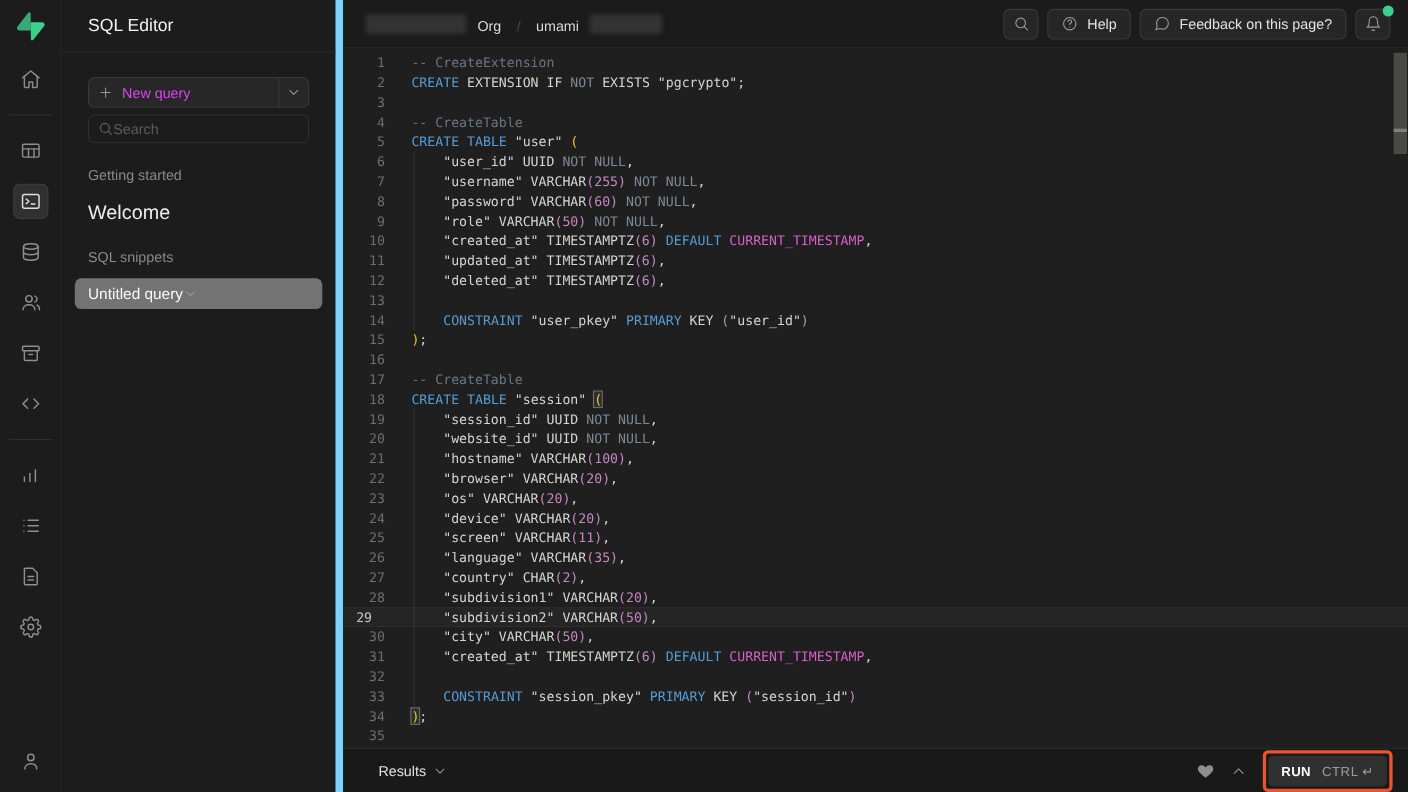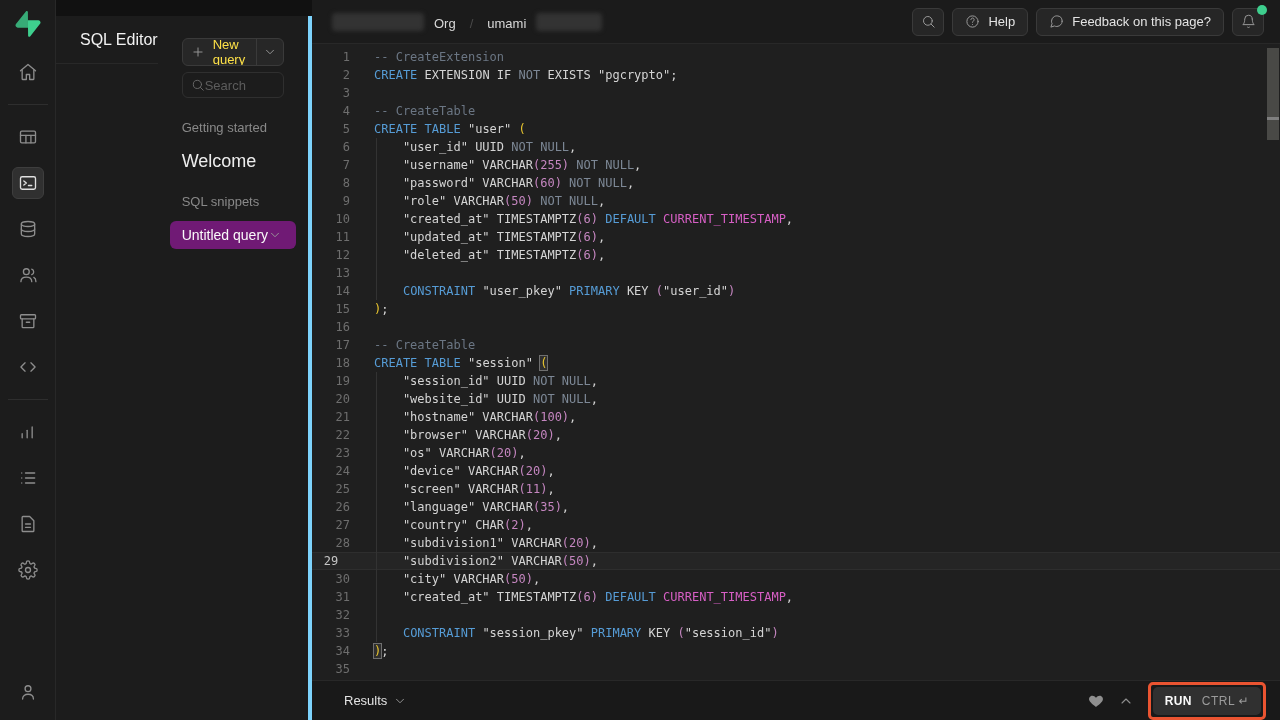--- a/index.html
+++ b/index.html
@@ -15,43 +15,43 @@
   .rail-nav { display:flex; flex-direction:column; align-items:center; gap:14px; padding-top:8px; width:100%; }
   .rail-btn { width:32px; height:32px; border-radius:6px; display:flex; align-items:center; justify-content:center;
               color:#8d8d8d; background:transparent; border:1px solid transparent; cursor:pointer; }
   .rail-btn svg { width:20px; height:20px; }
   .rail-btn.active { background:#303030; border-color:#3e3e3e; color:#e0e0e0; }
   .rail-divider { width:40px; height:1px; background:#2e2e2e; margin:2px 0; }
   .rail-spacer { flex:1; }
   .rail-footer { padding-bottom:12px; }
 
   
-  .panel { width:256px; flex:none; background:#1c1c1c; border-right:4px solid #7dd3fc; display:flex; flex-direction:row;margin-top:16px; }
+  .panel { width:256px; flex:none; background:#1c1c1c; border-right:7px solid #7dd3fc; display:flex; flex-direction:column; }
   .panel-title { height:48px; line-height:48px; padding-left:24px; font-size:16px; font-weight:500; color:#f2f2f2;
                  border-bottom:1px solid #282828; flex:none; }
   .panel-body { padding:22px 24px; }
   .newquery { height:28px; background:#272727; border:1px solid #3a3a3a; border-radius:6px;
               display:flex; align-items:center; cursor:pointer; overflow:hidden; }
   .newquery .nq-plus { width:30px; display:flex; justify-content:center; color:#9a9a9a; }
   .newquery .nq-plus svg { width:14px; height:14px; }
-  .newquery .nq-label { flex:1; font-size:13px; font-weight:500; color:#fde047; }
+  .newquery .nq-label { flex:1; font-size:13px; font-weight:500; color:#d946ef; }
   .newquery .nq-div { width:1px; height:100%; background:#3a3a3a; }
   .newquery .nq-caret { width:26px; display:flex; justify-content:center; color:#9a9a9a; }
   .newquery .nq-caret svg { width:14px; height:14px; }
 
   .searchbox { margin-top:6px; height:26px; border:1px solid #2f2f2f; border-radius:6px;
                display:flex; align-items:center; padding:0 8px; gap:0; background:transparent; }
   .searchbox svg { width:14px; height:14px; color:#6b6b6b; flex:none; }
   .searchbox input { background:transparent; border:none; outline:none; color:#cfcfcf; font-size:13px; width:100%;
                      font-family:"Liberation Sans", sans-serif; }
   .searchbox input::placeholder { color:#5c5c5c; }
 
   .section-label { font-size:13px; color:#898989; margin-top:22px; }
   .panel-item { font-size:18px; color:#ededed; margin-top:16px; cursor:pointer; }
-  .snippet-row { margin:12px -12px 0; height:28px; padding:0 12px; border-radius:6px; background:#701a75;
+  .snippet-row { margin:12px -12px 0; height:28px; padding:0 12px; border-radius:6px; background:#737373;
                  display:flex; align-items:center; justify-content:flex-start; cursor:pointer; }
   .snippet-row .label { font-size:14px; color:#fafafa; }
   .snippet-row svg { width:14px; height:14px; color:#9a9a9a; }
 
   
   .main { flex:1; display:flex; flex-direction:column; min-width:0; }
 
   .topbar { height:44px; flex:none; background:#1b1b1b; border-bottom:1px solid #282828;
             display:flex; align-items:center; padding:0 16px 0 20px; }
   .crumbs { display:flex; align-items:flex-end; gap:10px; }

